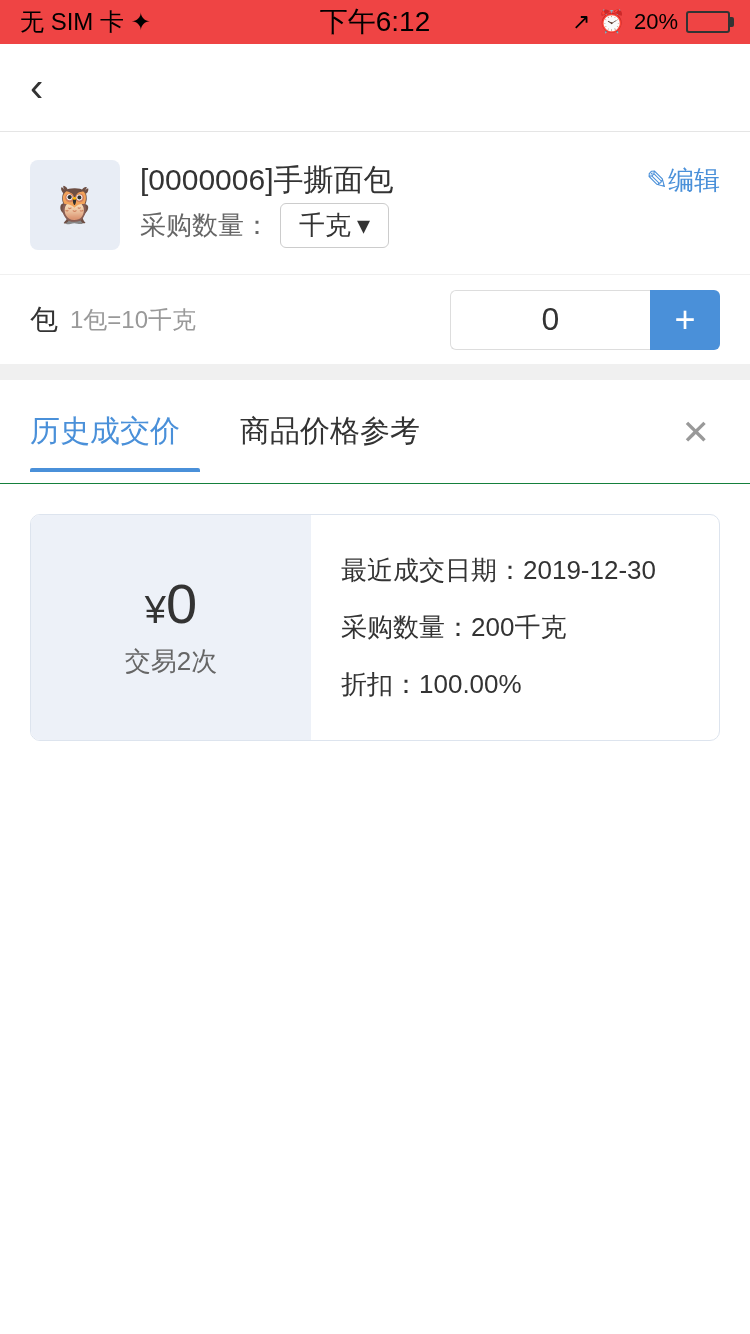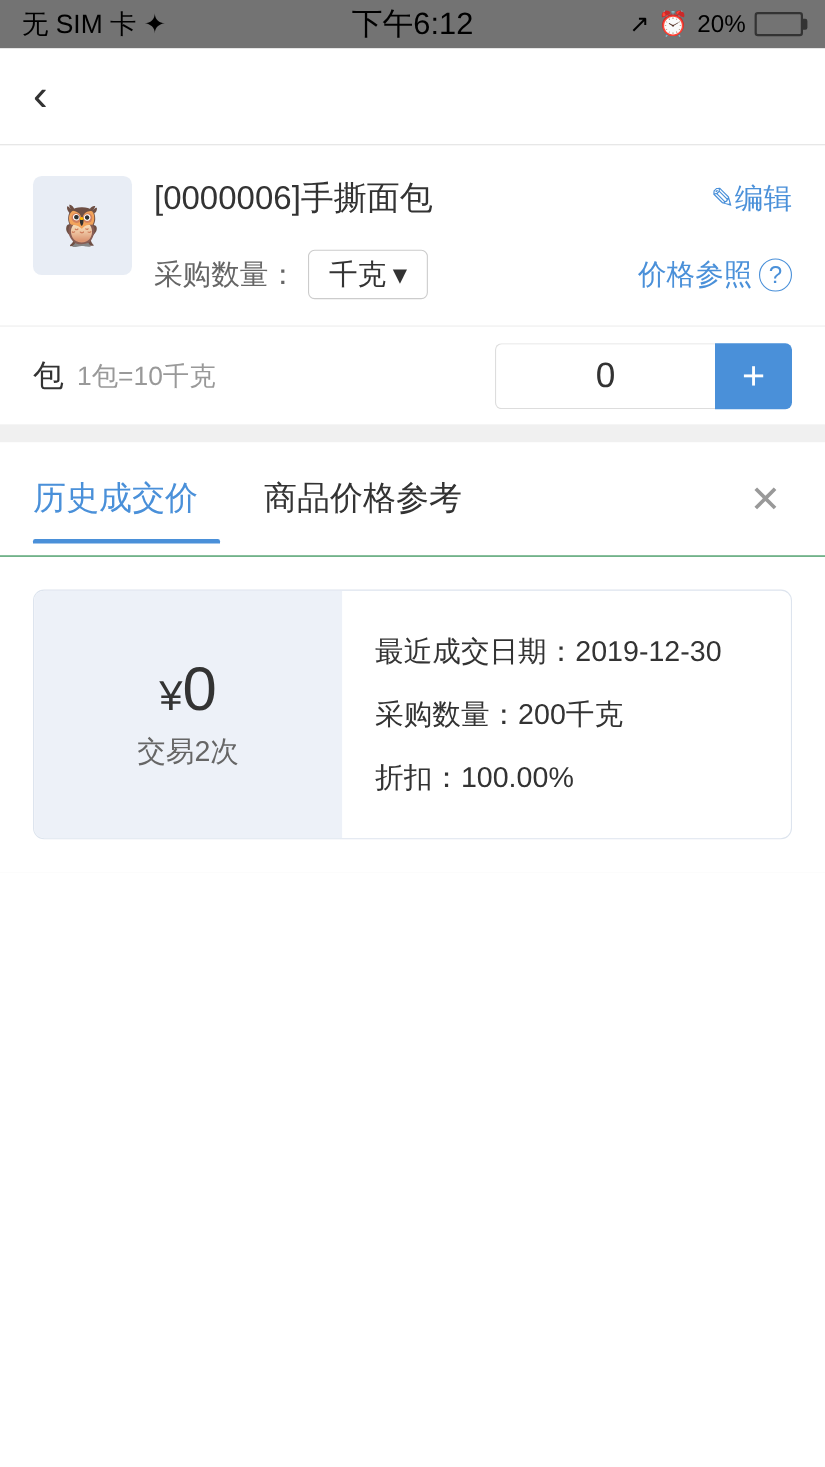--- a/index.html
+++ b/index.html
@@ -9,21 +9,21 @@
       min-height: 1334px;
       font-family: -apple-system, "PingFang SC", "Helvetica Neue", Arial, sans-serif;
       background: #f0f0f0;
       overflow-x: hidden;
     }
 
     
     .status-bar {
       width: 750px;
       height: 44px;
-      background: #737373;
+      background: #ef4444;
       display: flex;
       align-items: center;
       justify-content: space-between;
       padding: 0 20px;
       font-size: 26px;
       font-weight: 500;
     }
     .status-left {
       display: flex;
       align-items: center;
@@ -120,21 +120,21 @@
       font-size: 36px;
       color: #8899bb;
     }
     .product-info {
       flex: 1;
     }
     .product-header-row {
       display: flex;
       align-items: center;
       justify-content: space-between;
-      margin-bottom: 26px;
+      margin-bottom: 2px;
     }
     .product-name {
       font-size: 30px;
       color: #333;
       font-weight: 500;
     }
     .edit-link {
       font-size: 26px;
       color: #4a90d9;
       display: flex;
@@ -365,24 +365,20 @@
         <span class="edit-link">✎编辑</span>
       </div>
       <div class="unit-row">
         <div class="unit-label">
           <span>采购数量：</span>
           <span class="unit-select">
             <span>千克</span>
             <span>▾</span>
           </span>
         </div>
-        <div class="price-ref">
-          <span>价格参照</span>
-          <span style="width:30px;height:30px;border:1.5px solid #4a90d9;border-radius:50%;display:inline-flex;align-items:center;justify-content:center;font-size:22px;">?</span>
-        </div>
       </div>
     </div>
   </div>
 </div>
 
 <div class="qty-section">
   <div class="qty-label">
     <span>包</span>
     <span class="qty-unit-note">1包=10千克</span>
   </div>

